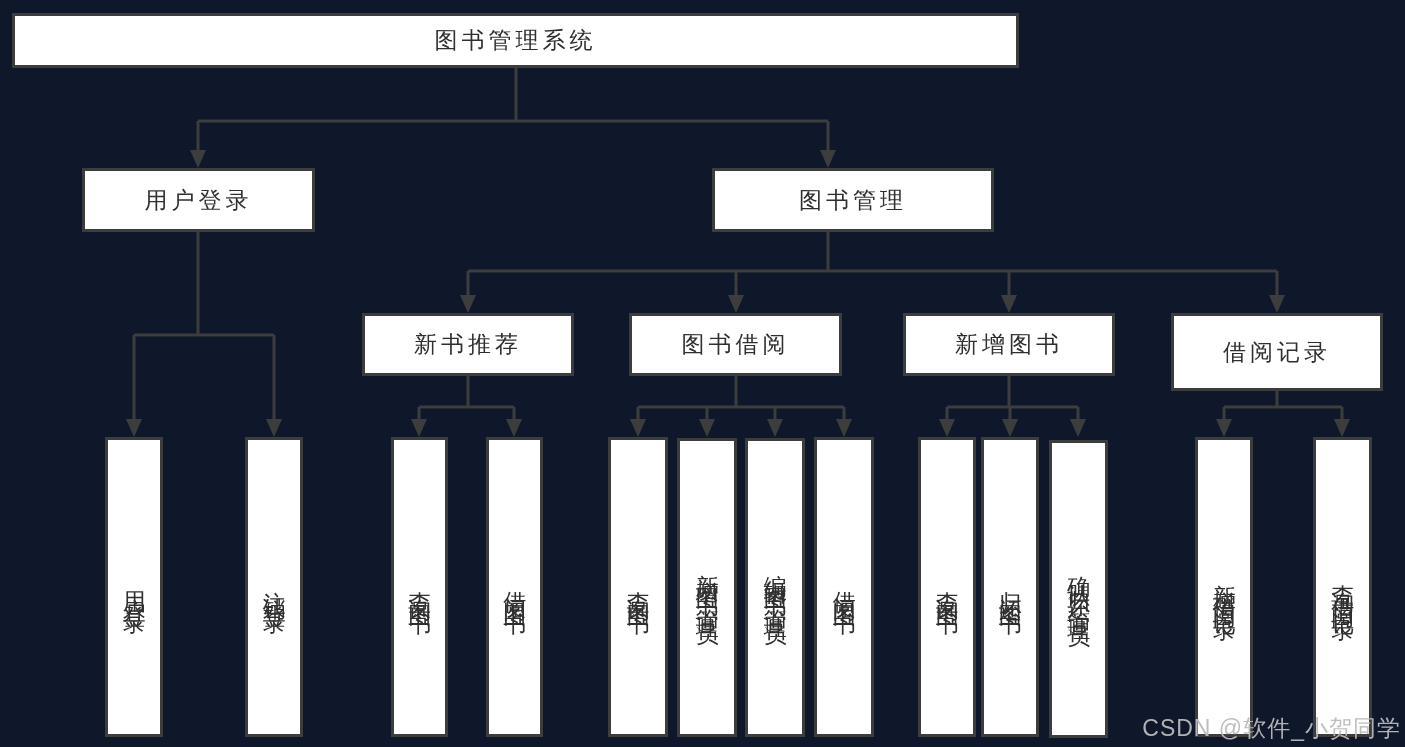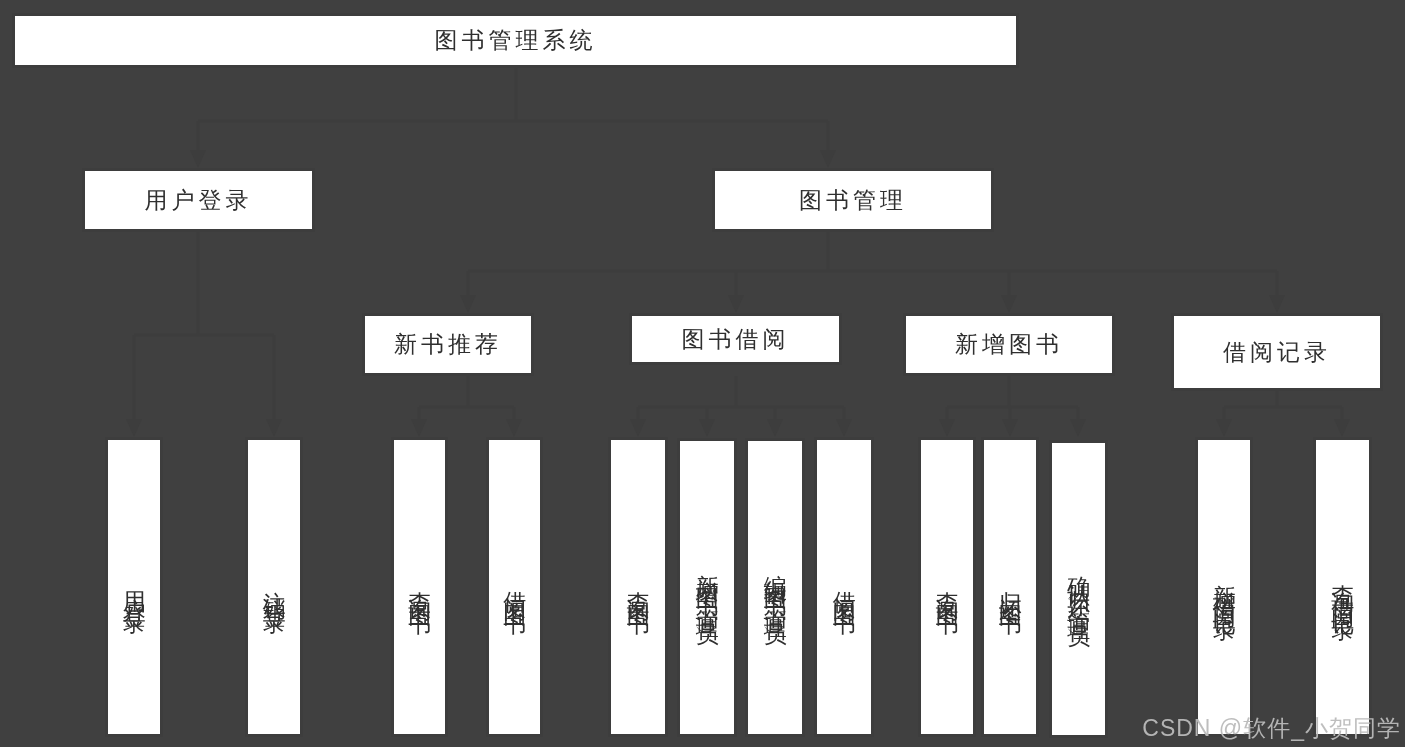--- a/index.html
+++ b/index.html
@@ -1,20 +1,20 @@
 <!DOCTYPE html>
 <html><head>
 <meta charset="utf-8">
 <style>
   html, body { margin: 0; padding: 0; background: #ffffff; }
   .canvas {
     position: relative;
     width: 1405px;
     height: 747px;
-    background: #404040;
+    background: #0f172a;
     font-family: "Liberation Sans", sans-serif;
     overflow: hidden;
   }
   .connectors { position: absolute; left: 0; top: 0; width: 1405px; height: 747px; }
   .cline { fill: none; stroke: #3d3d3d; stroke-width: 3; }
   .chead { fill: #3d3d3d; stroke: none; }
   .box {
     position: absolute;
     box-sizing: border-box;
     background: #ffffff;
@@ -51,22 +51,22 @@
   <svg class="connectors" width="1405" height="747" viewBox="0 0 1405 747" xmlns="http://www.w3.org/2000/svg">
     <path class="cline" d="M516 68V121 M198 121H828 M198 121V152 M828 121V152 M198 232V335 M134 335H274 M134 335V421 M274 335V421 M828 232V271 M468 271H1277 M468 271V297 M736 271V297 M1009 271V297 M1277 271V297 M468 376V407 M736 376V407 M1009 376V407 M1277 376V407 M419 407H514 M638 407H844 M947 407H1078 M1224 407H1342 M419 407V421 M514 407V421 M638 407V421 M707 407V421 M775 407V421 M844 407V421 M947 407V421 M1010 407V421 M1078 407V421 M1224 407V421 M1342 407V421"></path>
     <path class="chead" d="M190 150H206L198 168Z M820 150H836L828 168Z M126 419H142L134 437Z M266 419H282L274 437Z M460 295H476L468 313Z M728 295H744L736 313Z M1001 295H1017L1009 313Z M1269 295H1285L1277 313Z M411 419H427L419 437Z M506 419H522L514 437Z M630 419H646L638 437Z M699 419H715L707 437Z M767 419H783L775 437Z M836 419H852L844 437Z M939 419H955L947 437Z M1002 419H1018L1010 437Z M1070 419H1086L1078 437Z M1216 419H1232L1224 437Z M1334 419H1350L1342 437Z"></path>
   </svg>
 
   <div class="box h" style="left:12px; top:13px; width:1007px; height:55px;">图书管理系统</div>
 
   <div class="box h" style="left:82px; top:168px; width:233px; height:64px;">用户登录</div>
   <div class="box h" style="left:712px; top:168px; width:282px; height:64px;">图书管理</div>
 
-  <div class="box h" style="left:362px; top:313px; width:172px; height:63px;">新书推荐</div>
-  <div class="box h" style="left:629px; top:313px; width:213px; height:52px;">图书借阅</div>
+  <div class="box h" style="left:362px; top:313px; width:212px; height:63px;">新书推荐</div>
+  <div class="box h" style="left:629px; top:313px; width:213px; height:63px;">图书借阅</div>
   <div class="box h" style="left:903px; top:313px; width:212px; height:63px;">新增图书</div>
   <div class="box h" style="left:1171px; top:313px; width:212px; height:78px;">借阅记录</div>
 
   <div class="box v" style="left:105px; top:437px; width:58px; height:300px;">用户登录</div>
   <div class="box v" style="left:245px; top:437px; width:58px; height:300px;">注销登录</div>
 
   <div class="box v" style="left:391px; top:437px; width:57px; height:300px;">查询图书</div>
   <div class="box v" style="left:486px; top:437px; width:57px; height:300px;">借阅图书</div>
 
   <div class="box v" style="left:608px; top:437px; width:60px; height:300px;">查询图书</div>

